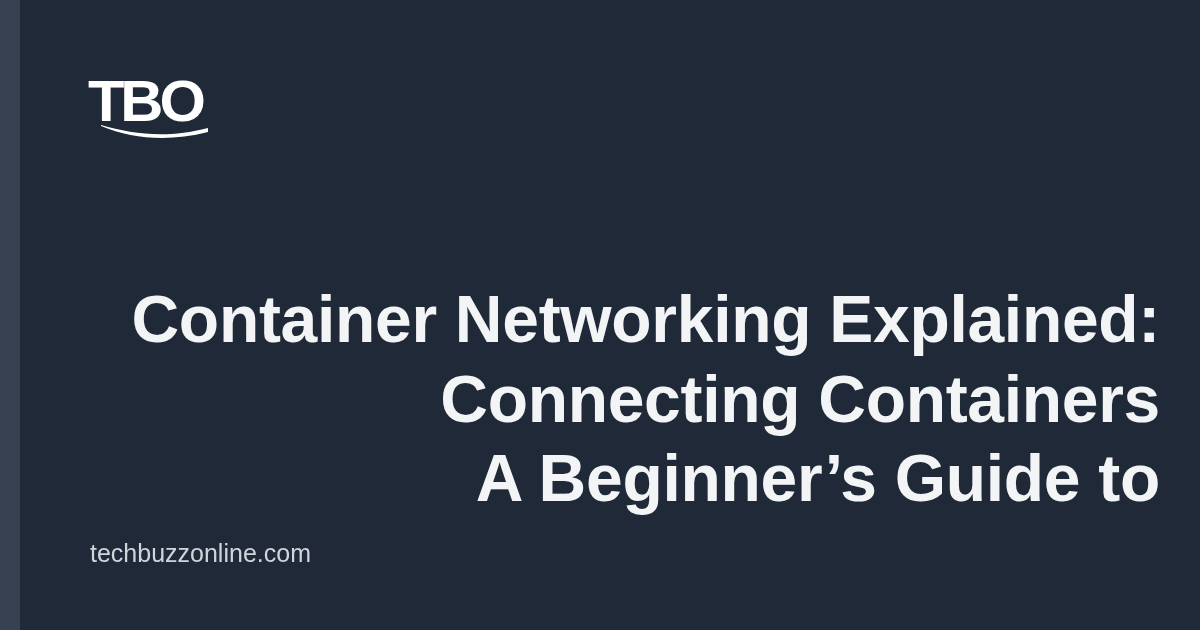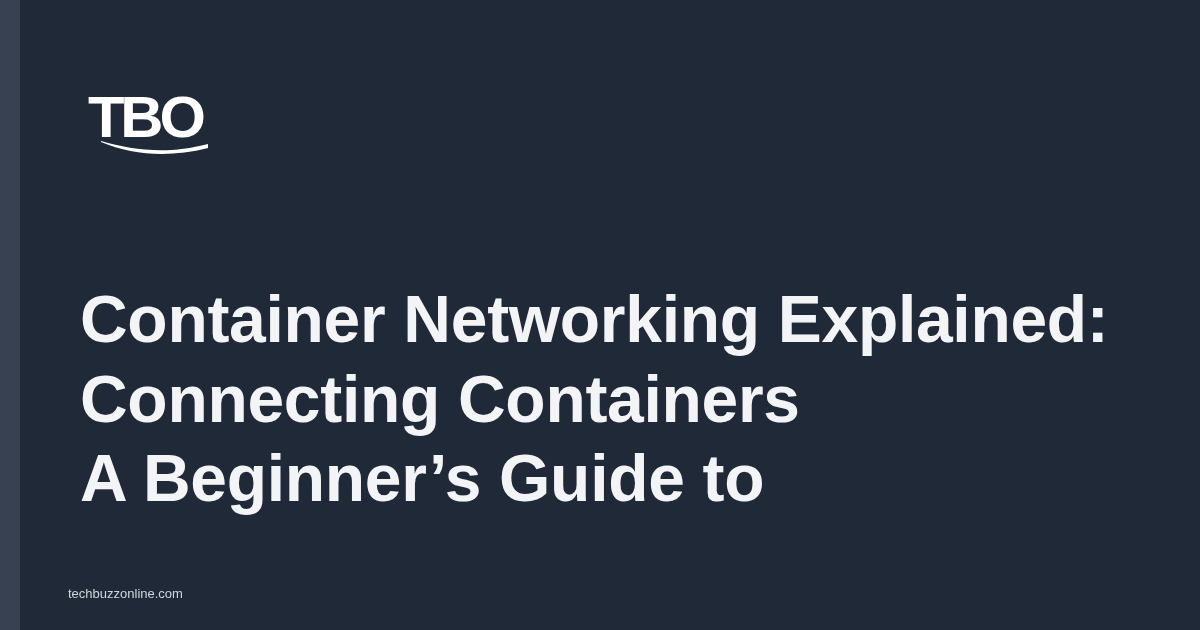--- a/index.html
+++ b/index.html
@@ -18,21 +18,21 @@
       position: absolute;
       left: 0;
       top: 0;
       width: 20px;
       height: 630px;
       background: #374151;
     }
     .logo {
       position: absolute;
       left: 88px;
-      top: 92px;
+      top: 76px;
       width: 124px;
       height: 66px;
       display: block;
       color: #ffffff;
       text-decoration: none;
       text-align: center;
     }
     .logo-text {
       position: absolute;
       left: 0;
@@ -57,35 +57,35 @@
       left: 80px;
       top: 280px;
       width: 1080px;
       margin: 0;
       font-family: "Liberation Sans", sans-serif;
       font-weight: 700;
       font-size: 66px;
       line-height: 79.5px;
       color: #f3f4f6;
       letter-spacing: -0.3px;
+      text-align: right;
     }
     .title-line {
       display: block;
       white-space: nowrap;
     }
     .site-domain {
       position: absolute;
-      left: 68px;
+      left: 90px;
       top: 540px;
       font-family: "Liberation Sans", sans-serif;
-      font-size: 13px;
+      font-size: 25px;
       line-height: 26px;
       color: #d1d5db;
       white-space: nowrap;
-      margin-top: 41px;
     }
   </style>
 </head>
 <body>
 
 <div class="side-stripe"></div>
 
 <a class="logo">
   <span class="logo-text">TBO</span>
   <svg class="logo-swoosh" width="124" height="66" viewBox="0 0 124 66">

